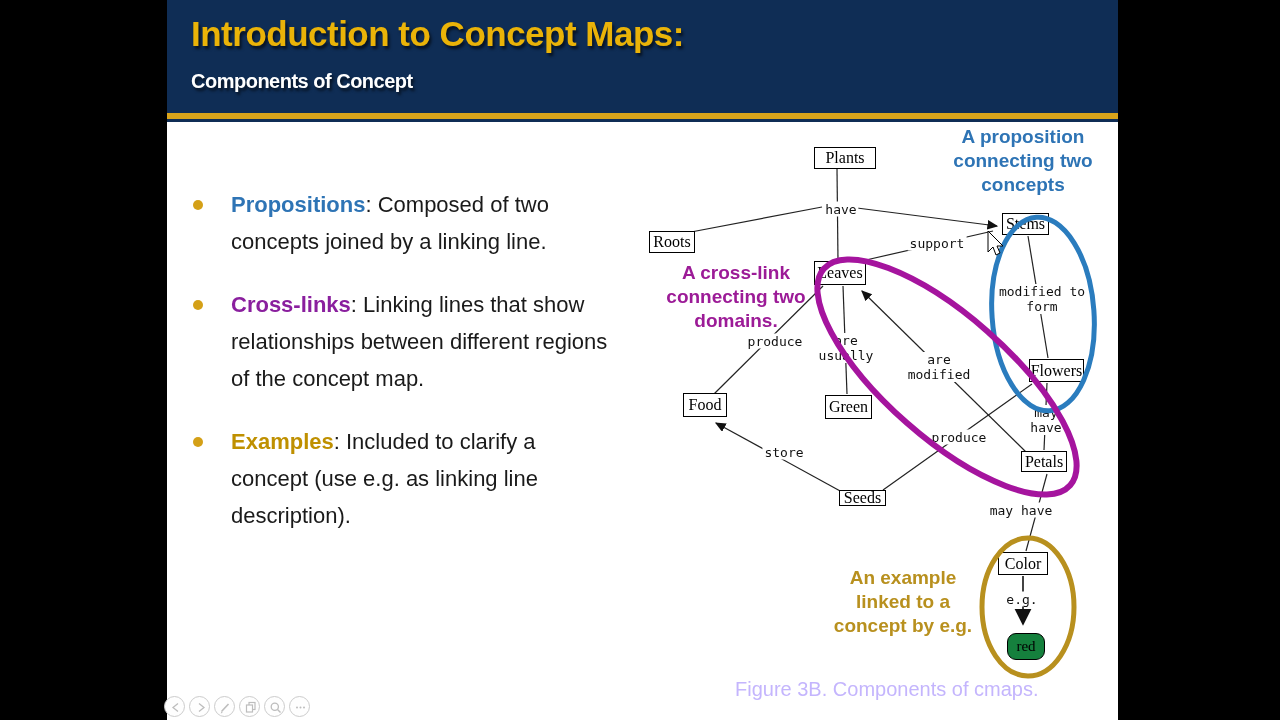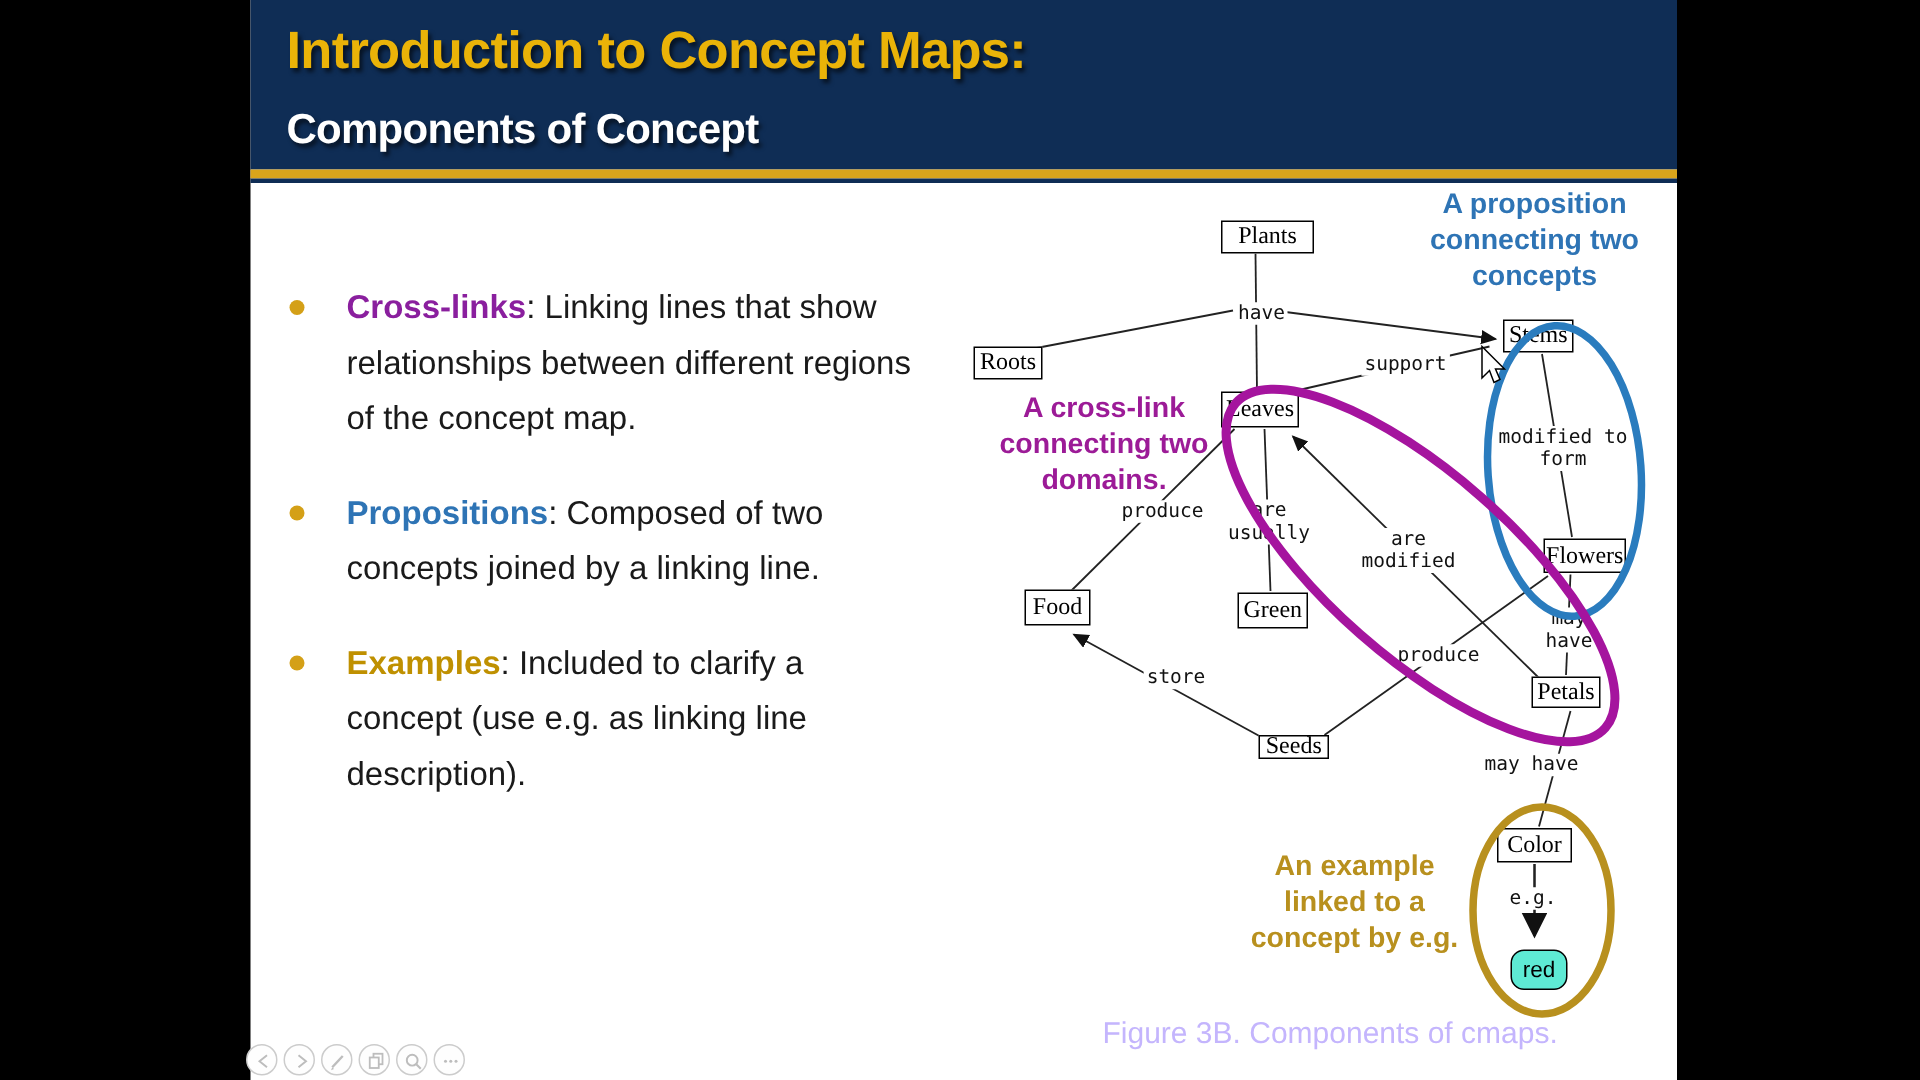--- a/index.html
+++ b/index.html
@@ -4,32 +4,32 @@
 <style>
   html,body{margin:0;padding:0;background:#000;}
   .stage{position:relative;width:1280px;height:720px;background:#000;overflow:hidden;
          font-family:"Liberation Sans",sans-serif;}
   .slide-bg{position:absolute;left:167px;top:0;width:951px;height:720px;background:#fff;}
   .header{position:absolute;left:167px;top:0;width:951px;height:113px;background:#0f2d55;}
   .gold-stripe{position:absolute;left:167px;top:113px;width:951px;height:6px;background:#d9a41b;}
   .navy-line{position:absolute;left:167px;top:119px;width:951px;height:3px;background:#0f2d55;}
   .title1{position:absolute;left:191px;top:14px;font-size:35px;font-weight:bold;color:#eab308;
           text-shadow:2px 3px 3px rgba(0,0,0,.6);letter-spacing:-0.5px;}
-  .title2{position:absolute;left:191px;top:70px;font-size:28px;font-weight:bold;color:#fff;
+  .title2{position:absolute;left:191px;top:70px;font-size:20px;font-weight:bold;color:#fff;
           text-shadow:2px 3px 3px rgba(0,0,0,.6);letter-spacing:-0.5px;}
   .bullets{position:absolute;left:190px;top:186px;width:420px;}
   .bullet{position:relative;padding-left:41px;margin-bottom:26px;font-size:22px;line-height:37px;color:#1a1a1a;}
   .bullet .dot{position:absolute;left:3px;top:14px;width:10px;height:10px;border-radius:50%;background:#d4a017;}
   .bullet .term{font-weight:bold;}
   .caption{position:absolute;left:735px;top:678px;font-size:20px;color:#c4b5fd;}
   svg.layer{position:absolute;left:0;top:0;pointer-events:none;}
   .node{position:absolute;background:#fff;border:1.5px solid #000;color:#000;
         font-family:"Liberation Serif",serif;font-size:16px;display:flex;align-items:center;
         justify-content:center;box-sizing:border-box;}
-  .node.rounded{border-radius:9px;background:#5eead4;font-family:Liberation Sans, sans-serif;font-size:15px;}
+  .node.rounded{border-radius:9px;background:#15803d;font-family:Liberation Serif, serif;font-size:15px;}
   .lbl{position:absolute;transform:translate(-50%,-50%);background:#fff;padding:0 2px;
        font-family:"DejaVu Sans Mono",monospace;font-size:13px;line-height:15px;color:#111;
        text-align:center;white-space:nowrap;}
   .ann{position:absolute;transform:translateX(-50%);width:240px;text-align:center;
        font-weight:bold;font-size:19px;line-height:24px;}
   .ctrl{position:absolute;width:21px;height:21px;border-radius:50%;border:1px solid #ccc;
         background:#fefefe;box-sizing:border-box;}
   .ctrl svg{position:absolute;left:0;top:0;}
 </style>
 </head>
@@ -39,25 +39,25 @@
   <div class="slide-bg"></div>
   <div class="header"></div>
   <div class="gold-stripe"></div>
   <div class="navy-line"></div>
   <div class="title1">Introduction to Concept Maps:</div>
   <div class="title2">Components of Concept</div>
 
   <div class="bullets">
     <div class="bullet">
       <span class="dot"></span>
-      <span class="term" id="term1" style="color: rgb(138, 31, 158);">Cross-links</span><span>: Linking lines that show relationships between different regions of the concept map.</span>
+      <span class="term" id="term0" style="color: rgb(46, 116, 181);">Propositions</span><span>:  Composed of two concepts joined by a linking line.</span>
     </div>
     <div class="bullet">
       <span class="dot"></span>
-      <span class="term" id="term0" style="color: rgb(46, 116, 181);">Propositions</span><span>:  Composed of two concepts joined by a linking line.</span>
+      <span class="term" id="term1" style="color: rgb(138, 31, 158);">Cross-links</span><span>: Linking lines that show relationships between different regions of the concept map.</span>
     </div>
     <div class="bullet">
       <span class="dot"></span>
       <span class="term" id="term2" style="color: rgb(191, 144, 0);">Examples</span><span>:  Included to clarify a concept (use e.g. as linking line description).</span>
     </div>
   </div>
 
   <svg id="edge-layer" class="layer" width="1280" height="720">
     <defs>
       <marker id="arr" markerWidth="11" markerHeight="9" refX="8" refY="4" orient="auto">

